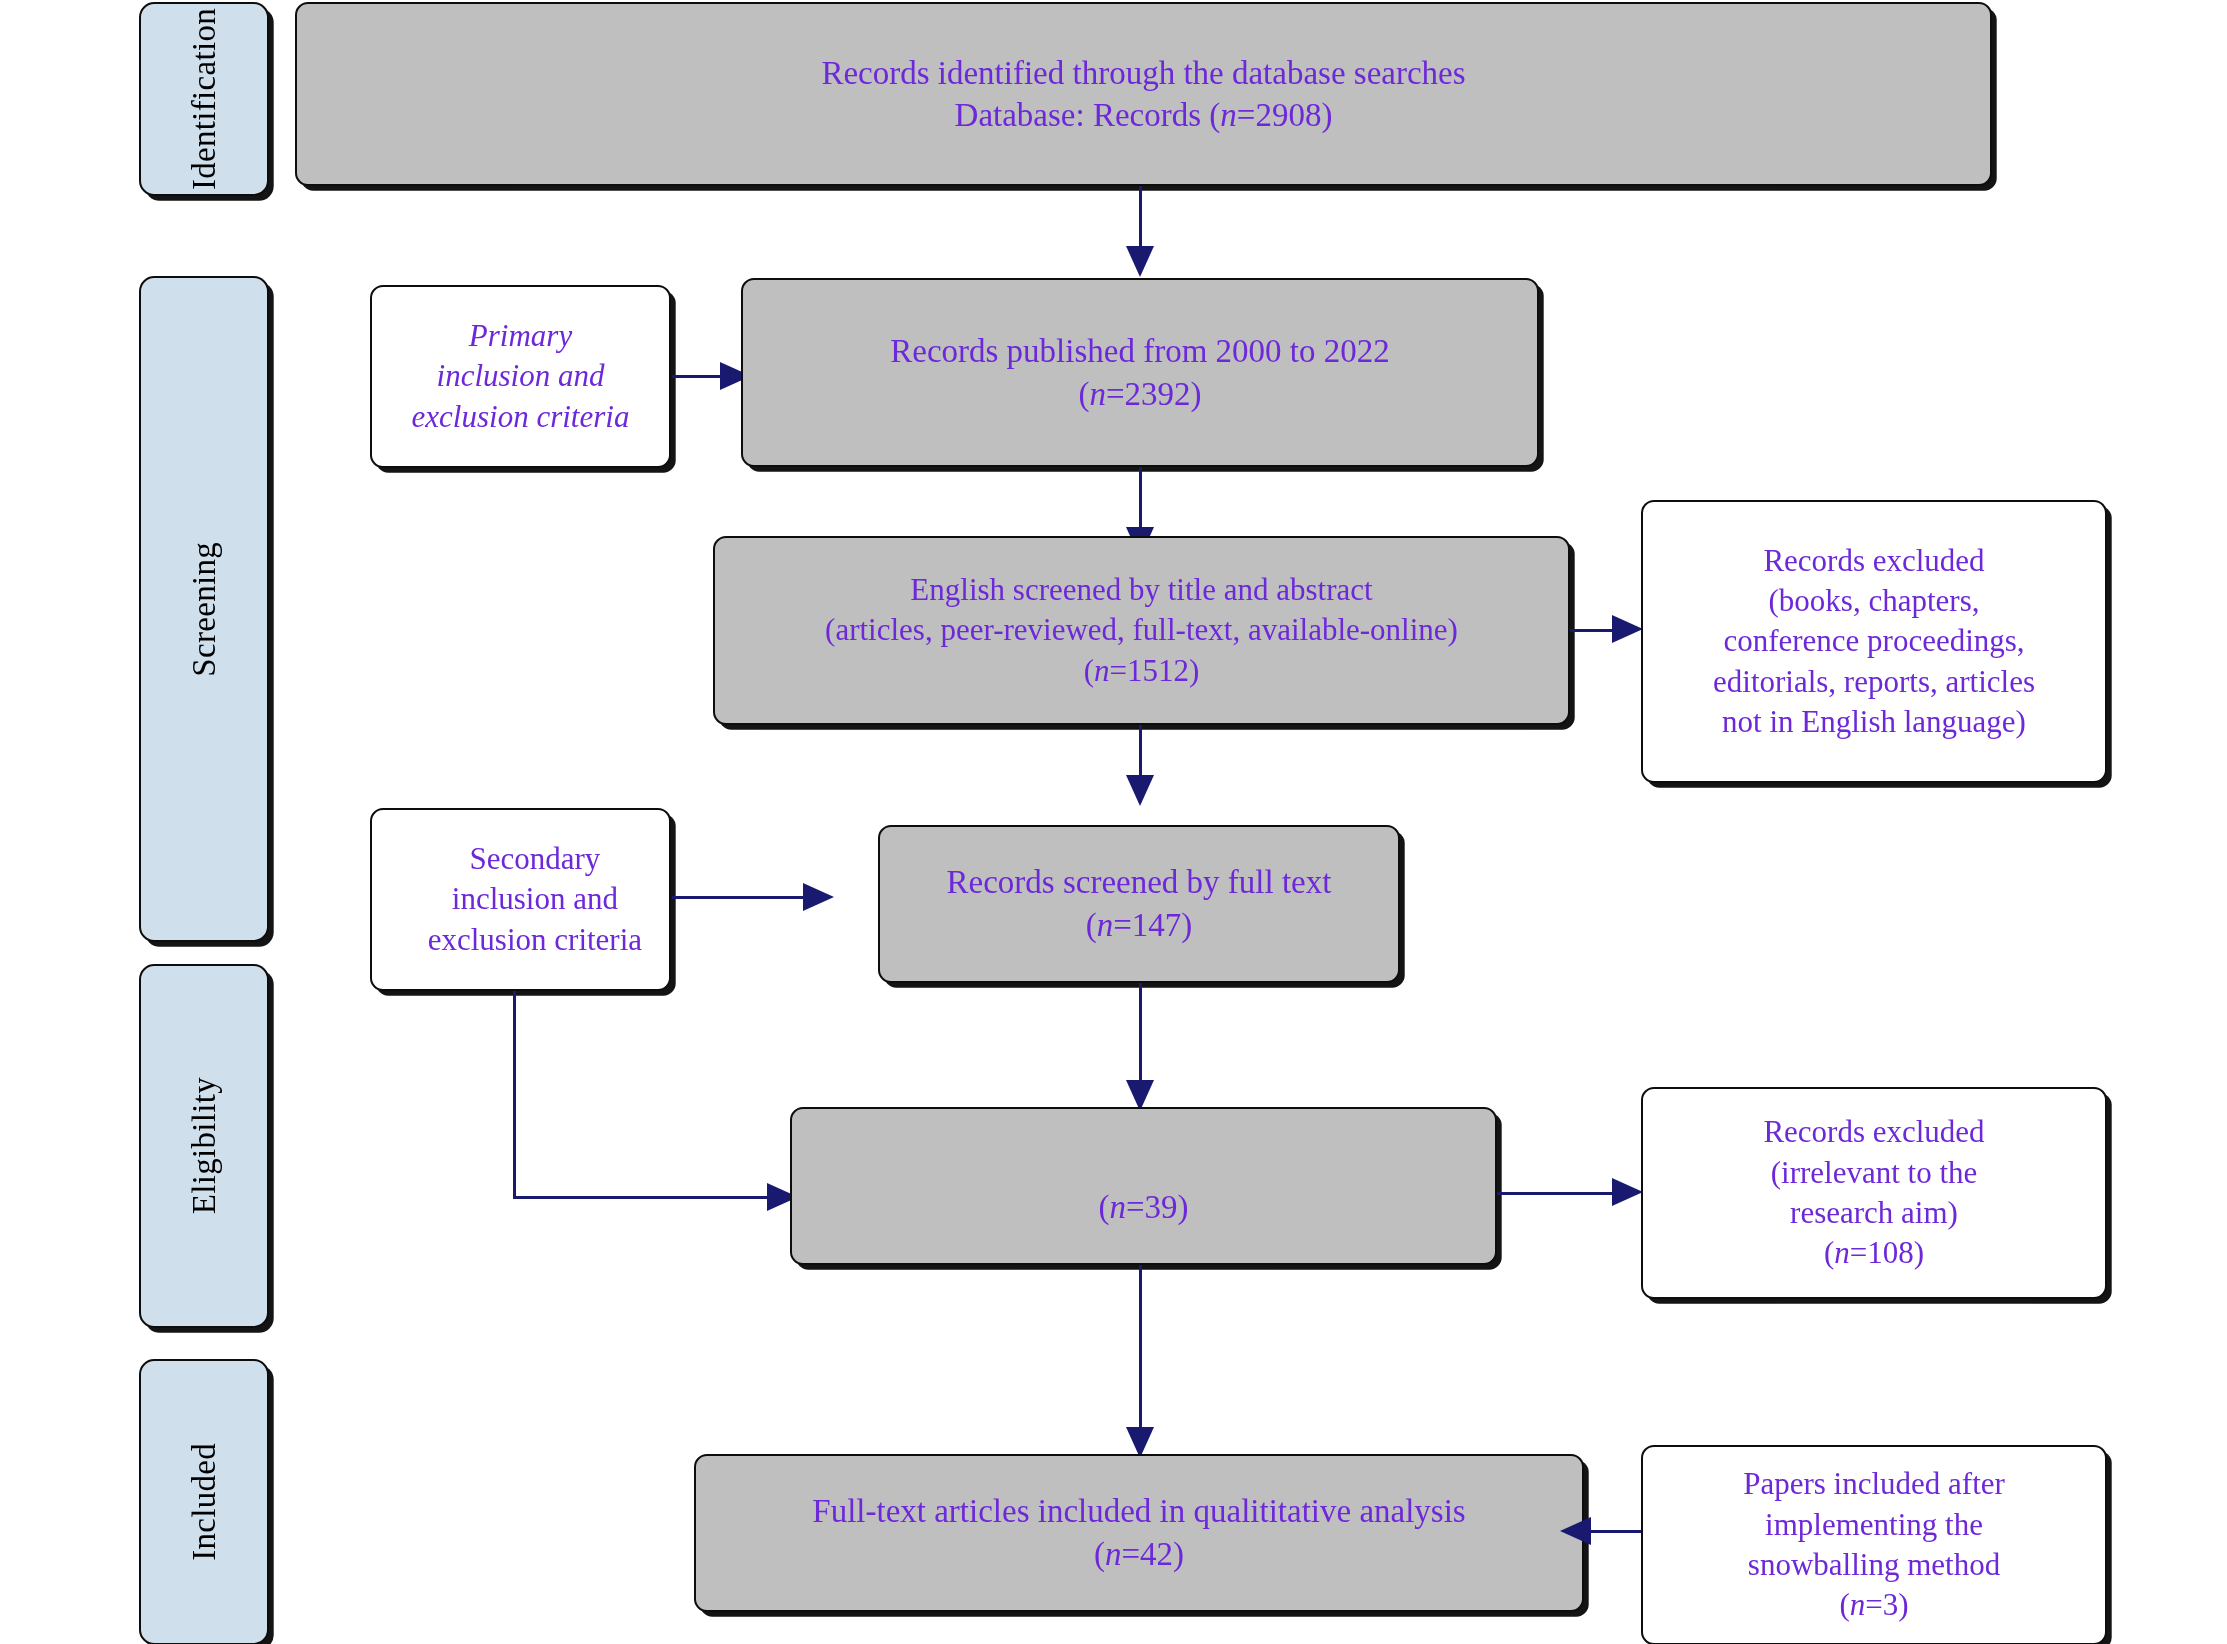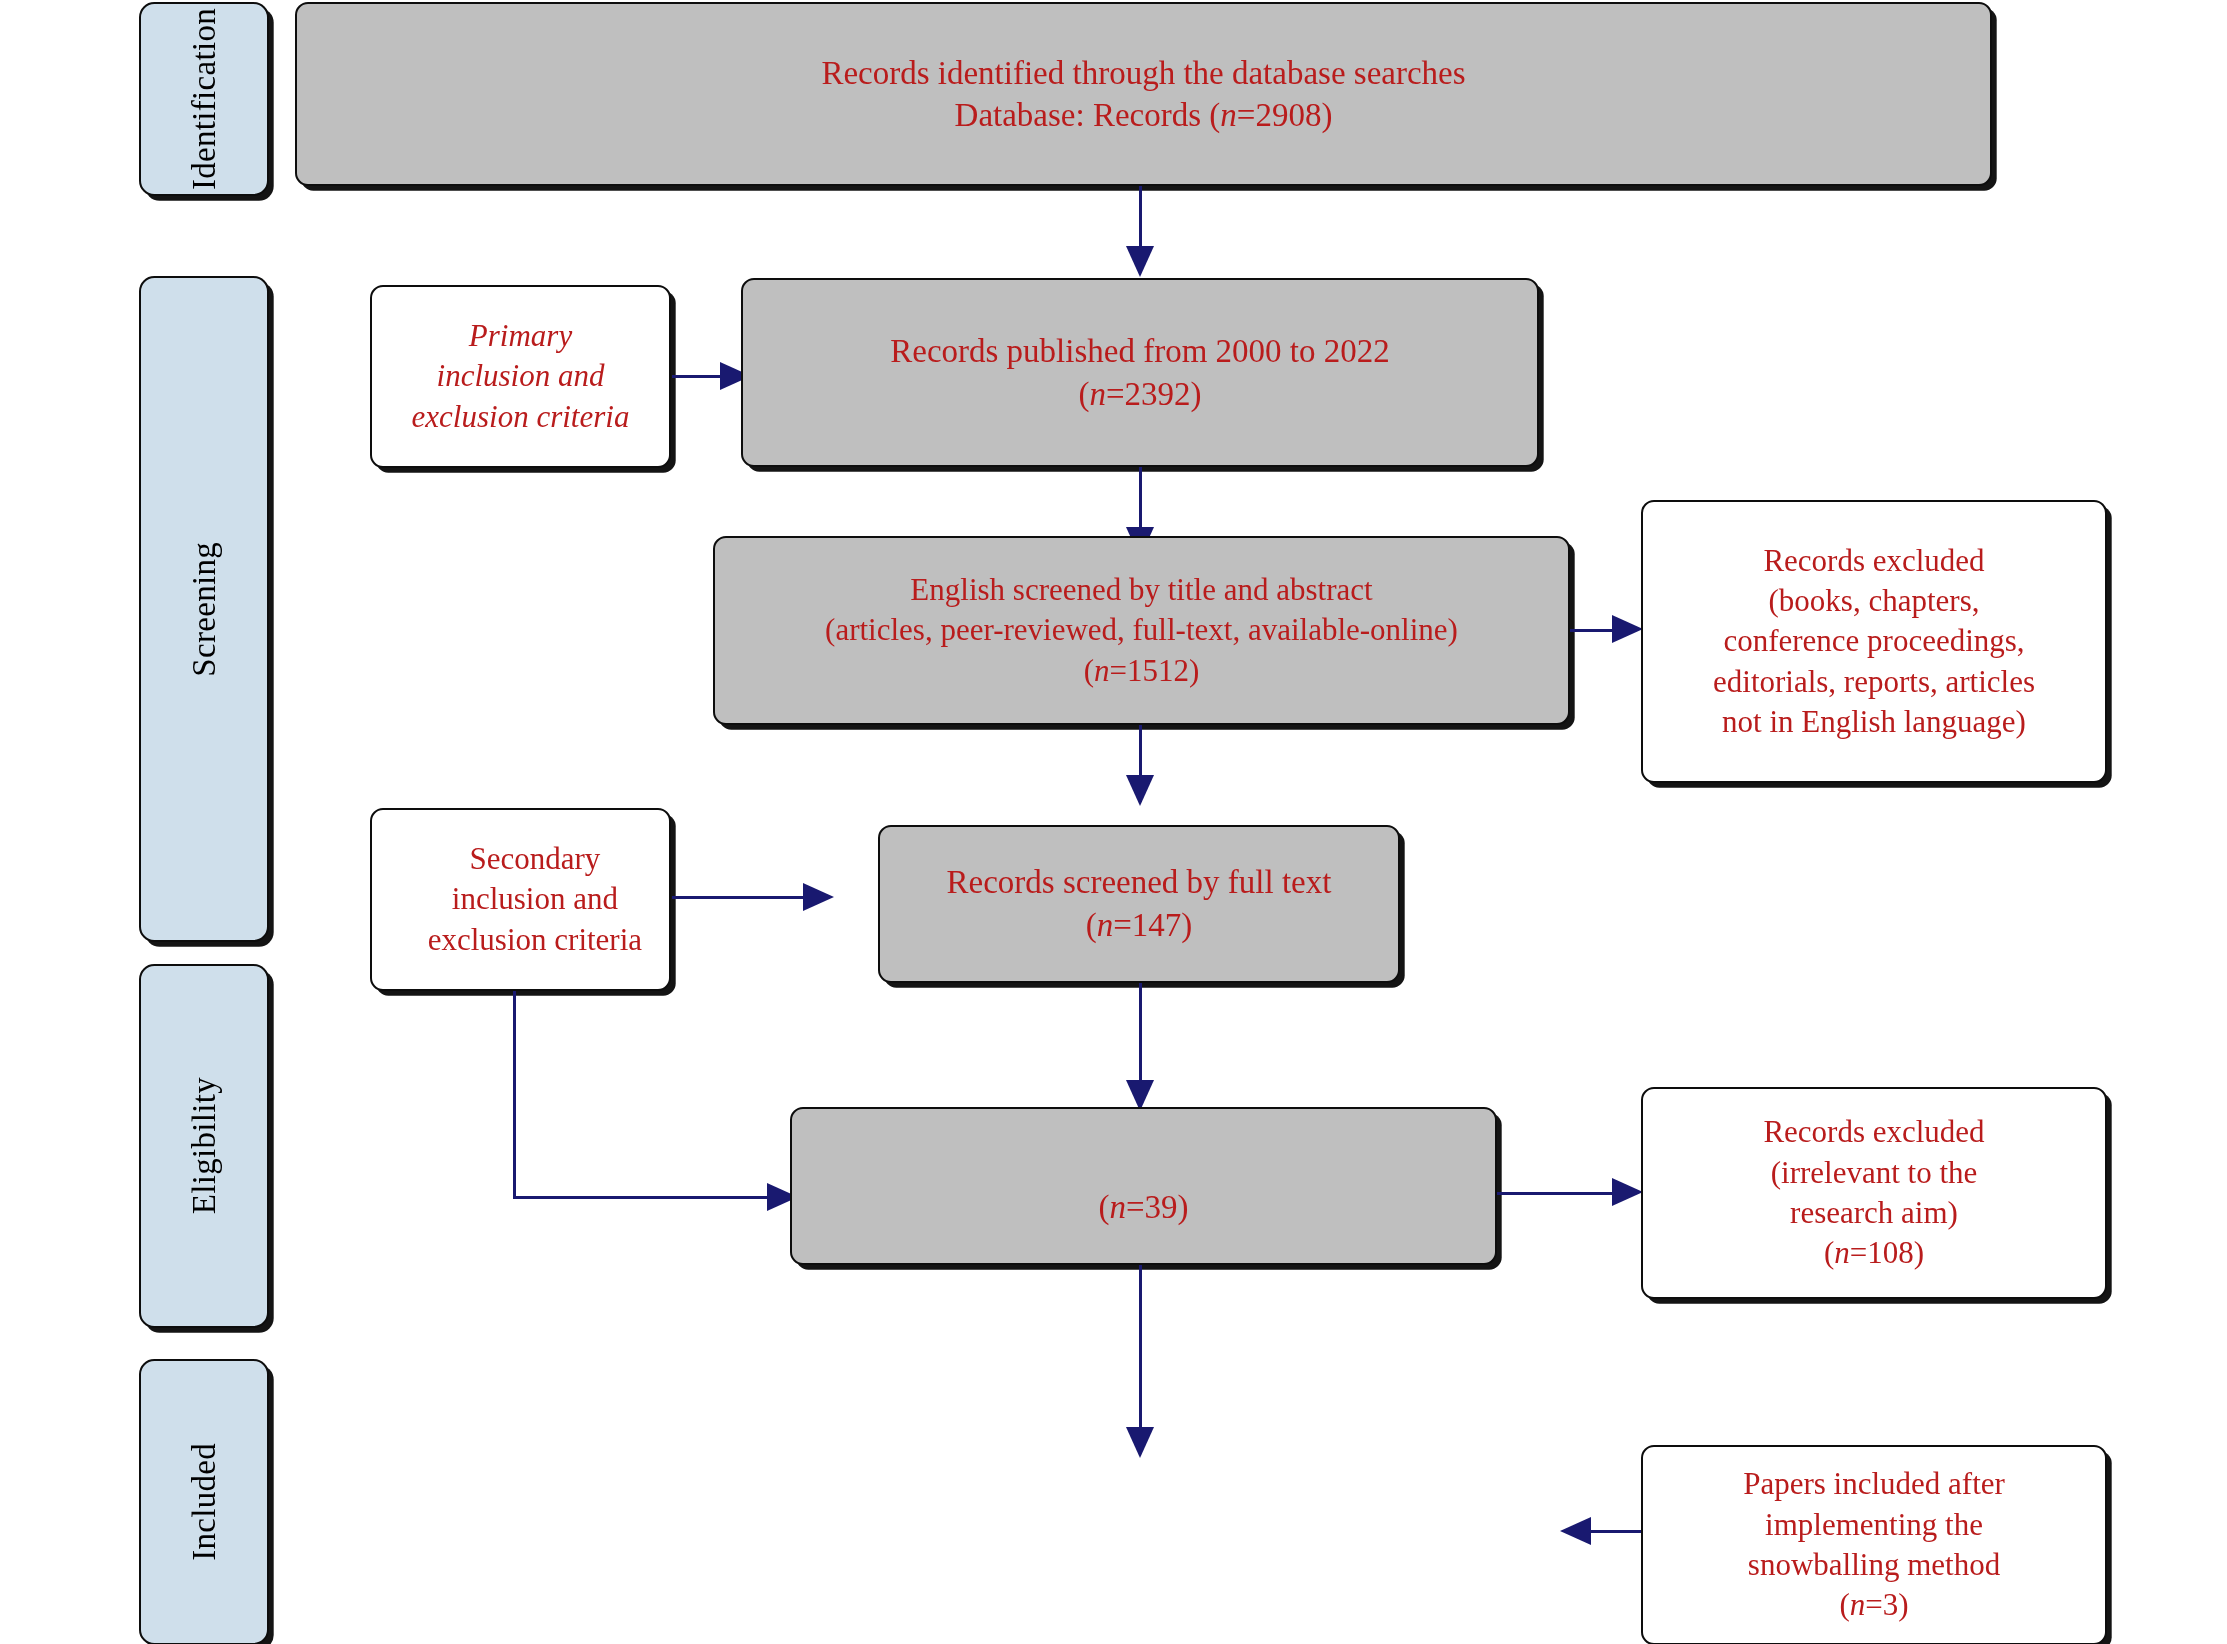--- a/index.html
+++ b/index.html
@@ -20,21 +20,21 @@
   
   .box {
     position: absolute;
     box-sizing: border-box;
     border: 2.4px solid #0d0d0d;
     border-radius: 13px;
     display: flex;
     align-items: center;
     justify-content: center;
     text-align: center;
-    color: #b91c1c;
+    color: #6d28d9;
     line-height: 1.30;
     padding: 3.5px 8.2px;
     box-shadow: 5.3px 5.3px 0 -0.6px rgba(0,0,0,0.92);
   }
   .box .txt { display: block; width: 100%; }
 
   .stage-panel {
     background: #cfdfeb;
     border: 2.4px solid #0d0d0d;
     border-radius: 15.3px;
@@ -207,20 +207,26 @@
       <span>Records excluded</span><br>
       <span>(irrelevant to the</span><br>
       <span>research aim)</span><br>
       <span><span>(</span><span class="ital">n</span><span>=108)</span></span>
     </span>
   </div>
 
   <div class="conn vline" style="left:1139px; top:1265px; height:183px;"></div>
   <div class="arrow arrow-down" style="left:1126px; top:1427px;"></div>
 
+  <div class="box grey fs-lg" style="left:694px; top:1454px; width:890px; height:158px;">
+    <span class="txt">
+      <span>Full-text articles included in qualititative analysis</span><br>
+      <span><span>(</span><span class="ital">n</span><span>=42)</span></span>
+    </span>
+  </div>
 
   <div class="conn hline" style="left:1591px; top:1530px; width:53px;"></div>
   <div class="arrow arrow-left" style="left:1560px; top:1517px;"></div>
 
   <div class="box white fs-md" style="left:1641px; top:1445px; width:466px; height:200px;">
     <span class="txt">
       <span>Papers included after</span><br>
       <span>implementing the</span><br>
       <span>snowballing method</span><br>
       <span><span>(</span><span class="ital">n</span><span>=3)</span></span>

